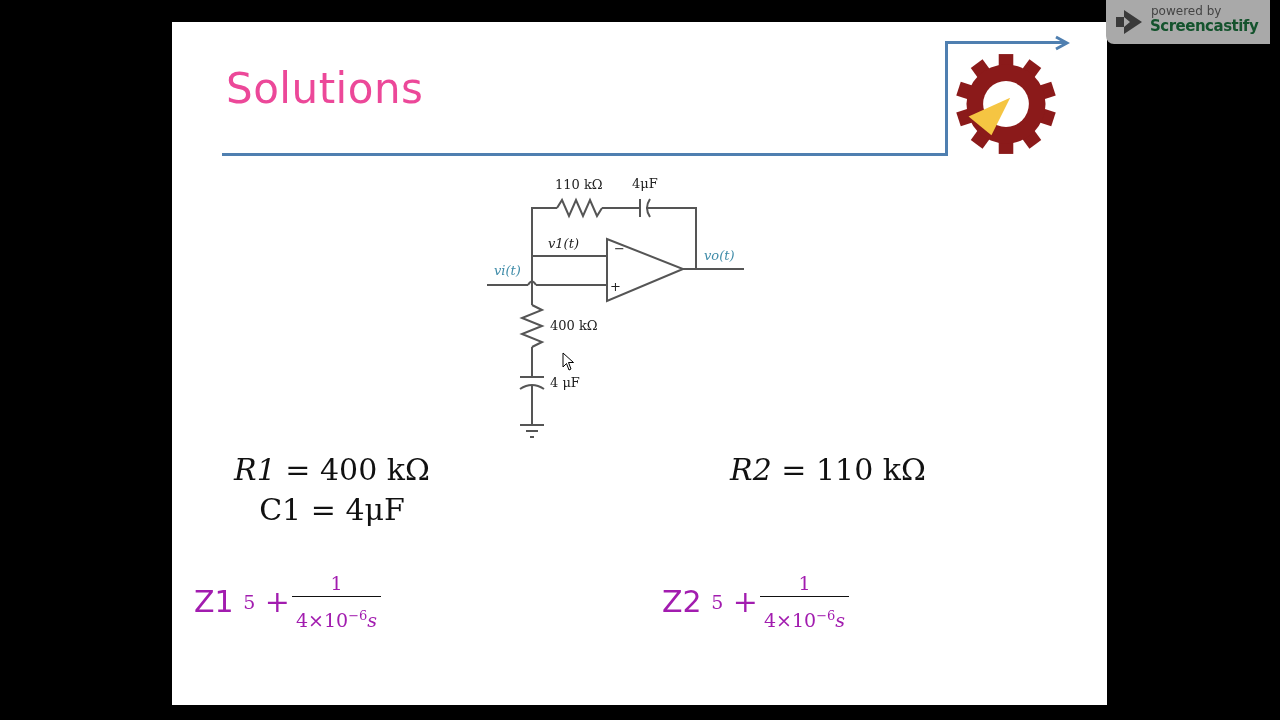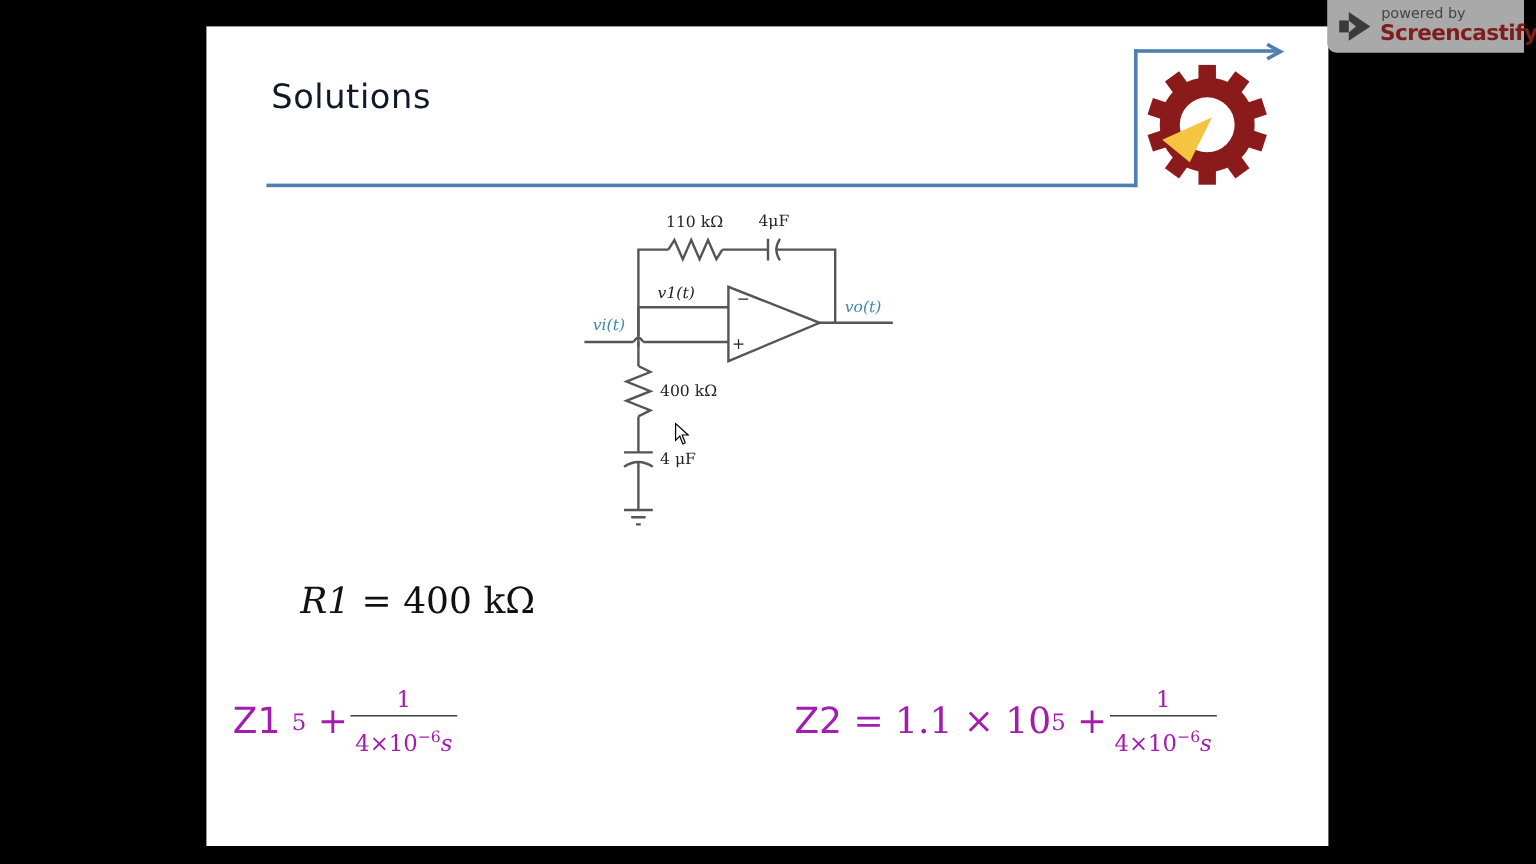--- a/index.html
+++ b/index.html
@@ -1,36 +1,36 @@
 <!DOCTYPE html>
 <html><head>
 <meta charset="utf-8">
 <style>
   html, body { margin:0; padding:0; }
   body { width:1280px; height:720px; background:#000; position:relative; overflow:hidden; font-family:"DejaVu Sans", sans-serif; }
   .slide { position:absolute; left:172px; top:22px; width:935px; height:683px; background:#fff; }
-  .title { position:absolute; left:54px; top:42px; font-family:"DejaVu Sans", sans-serif; font-size:28px; color:#0f172a; letter-spacing:0.5px; }
+  .title { position:absolute; left:54px; top:42px; font-family:"DejaVu Sans", sans-serif; font-size:42px; color:#ec4899; letter-spacing:0.5px; }
   .rule { position:absolute; left:50px; top:131px; width:725px; height:3px; background:#4f7fb0; }
   .rule-v { position:absolute; left:773px; top:19px; width:3px; height:115px; background:#4f7fb0; }
   .rule-h2 { position:absolute; left:773px; top:19px; width:120px; height:3px; background:#4f7fb0; }
   .arrowhead { position:absolute; left:882px; top:13px; }
   .logo { position:absolute; left:782px; top:30px; width:104px; height:104px; }
   .circuit { position:absolute; left:310px; top:145px; width:280px; height:280px; }
   .eq { position:absolute; font-family:"DejaVu Serif", serif; color:#111; text-align:center; }
   .eq .row { font-size:30px; line-height:40px; white-space:nowrap; }
   .eq .it { font-style:italic; }
   .zline { position:absolute; font-family:"DejaVu Serif", serif; color:#a21caf; font-size:30px; white-space:nowrap; display:flex; align-items:center; }
   .zline .zlabel { font-family:"DejaVu Sans", sans-serif; }
   .frac { display:inline-flex; flex-direction:column; align-items:center; margin-left:2px; font-size:19px; line-height:22px; }
   .frac .num { padding-bottom:2px; }
   .frac .den { border-top:1.5px solid #111; padding-top:12px; padding-left:4px; padding-right:4px; font-size:19px; }
   sup { font-size:19px; vertical-align:super; line-height:0; }
   .badge { position:absolute; left:1106px; top:0; width:164px; height:44px; background:#a9a9a9; border-radius:0 0 0 8px; }
   .badge .pb { position:absolute; left:45px; top:4px; font-size:12px; color:#444; font-family:"DejaVu Sans", sans-serif; }
-  .badge .sc { position:absolute; left:44px; top:17px; font-size:18px; font-weight:bold; color:#7f1d1d; font-family:"DejaVu Sans", sans-serif; letter-spacing:-0.5px; }
+  .badge .sc { position:absolute; left:44px; top:17px; font-size:15px; font-weight:bold; color:#14532d; font-family:"DejaVu Sans", sans-serif; letter-spacing:-0.5px; }
   .badge .bicon { position:absolute; left:8px; top:8px; }
   .cursor { position:absolute; left:562px; top:352px; }
   .clabel { font-family:"DejaVu Serif", serif; font-size:13px; fill:#222; }
   .clabel-blue { font-family:"DejaVu Serif", serif; font-size:13px; font-style:italic; fill:#3e8ba8; }
 </style>
 </head>
 <body>
 
 <div class="slide">
   <div class="title">Solutions</div>
@@ -95,40 +95,48 @@
     <text class="clabel" x="128" y="124">+</text>
     <text class="clabel" x="73" y="22">110 kΩ</text>
     <text class="clabel" x="150" y="21">4μF</text>
     <text class="clabel" x="66" y="81" font-style="italic">v1(t)</text>
     <text class="clabel-blue" x="12" y="108">vi(t)</text>
     <text class="clabel-blue" x="222" y="93">vo(t)</text>
     <text class="clabel" x="68" y="163">400 kΩ</text>
     <text class="clabel" x="68" y="220">4 μF</text>
   </svg>
 
-  <div class="eq" style="left:76px; top:428px; width:200px;margin-top:32px;">
+  <div class="eq" style="left:60px; top:428px; width:200px;">
     <div class="row">
       <span class="it">R1</span>
       <span>= 400 kΩ</span>
+    </div>
+    <div class="row">
+      <span>C1</span>
+      <span>= 4μF</span>
     </div>
   </div>
 
   <div class="zline" style="left:22px; top:550px;">
     <span class="zlabel">Z1</span>&nbsp;<sup>5</sup>&nbsp;<span>+</span>
     <span class="frac">
       <span class="num">1</span>
       <span class="den"><span>4×10</span><sup style="font-size:13px">−6</sup><span style="font-style:italic">s</span></span>
     </span>
   </div>
 
   <div class="eq" style="left:556px; top:428px; width:200px;">
+    <div class="row">
+      <span class="it">R2</span>
+      <span>= 110 kΩ</span>
+    </div>
   </div>
 
   <div class="zline" style="left:490px; top:550px;justify-content:space-between;">
-    <span class="zlabel">Z2</span>&nbsp;<span>= 1.1 × 10</span><sup>5</sup>&nbsp;<span>+</span>
+    <span class="zlabel">Z2</span>&nbsp;<sup>5</sup>&nbsp;<span>+</span>
     <span class="frac">
       <span class="num">1</span>
       <span class="den"><span>4×10</span><sup style="font-size:13px">−6</sup><span style="font-style:italic">s</span></span>
     </span>
   </div>
 </div>
 
 <svg class="cursor" width="14" height="20" viewBox="0 0 14 20">
   <polygon points="1,1 1,15 4.5,11.5 7,18 9,17 6.5,10.5 11.5,10.5" fill="#fff" stroke="#000" stroke-width="1"></polygon>
 </svg>

